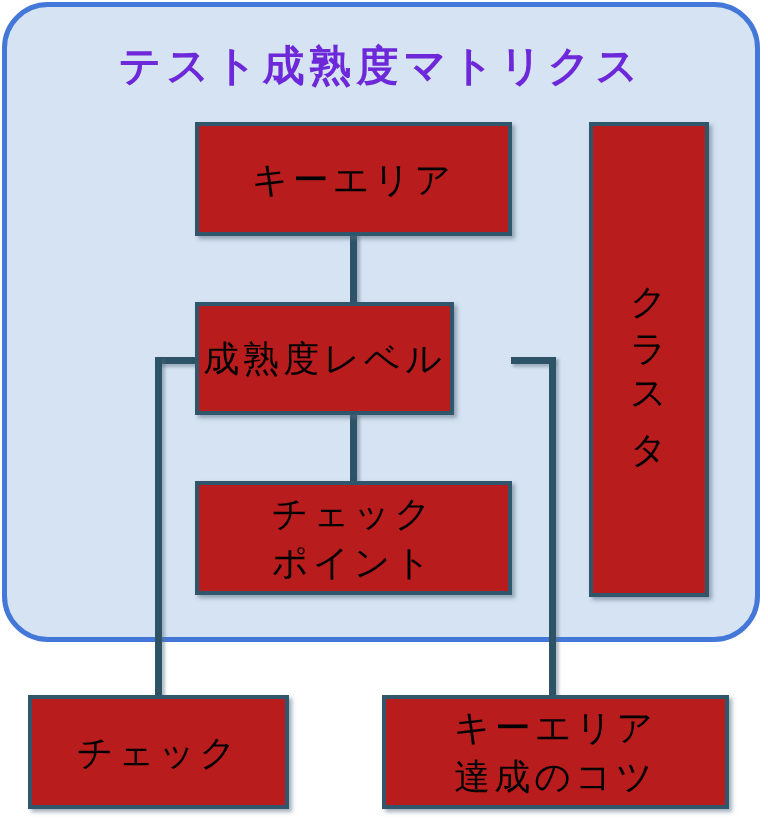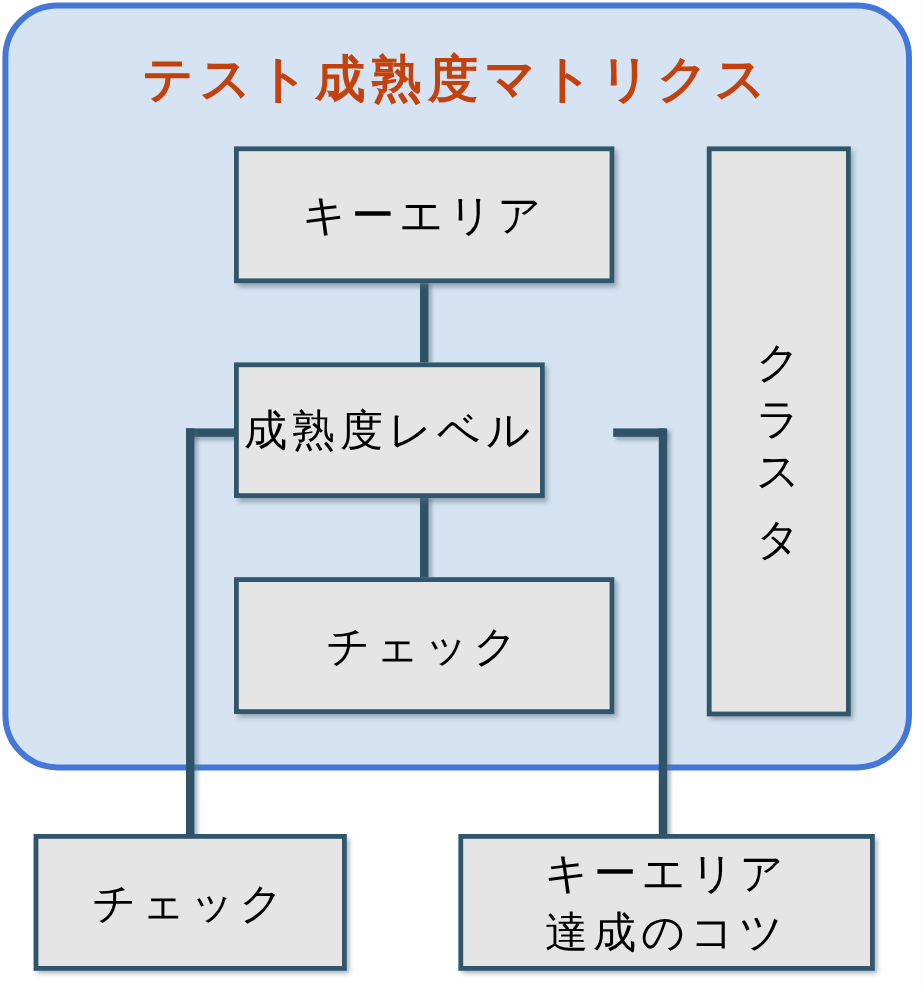--- a/index.html
+++ b/index.html
@@ -29,37 +29,37 @@
   .diagram-title {
     position: absolute;
     left: 2px;
     top: 40px;
     width: 758px;
     text-align: center;
     font-size: 42px;
     line-height: 52px;
     font-weight: bold;
     letter-spacing: 5px;
-    color: #c2410c;
+    color: #6d28d9;
     white-space: nowrap;
   }
   .connector {
     position: absolute;
     background: #2e5266;
   }
   .connector.v {
     box-shadow: 3px 2px 3px rgba(90,110,130,0.45);
   }
   .connector.h {
     box-shadow: 2px 3px 3px rgba(90,110,130,0.45);
   }
   .node {
     position: absolute;
     box-sizing: border-box;
-    background: #e5e5e5;
+    background: #b91c1c;
     border: 4px solid #30566c;
     box-shadow: 3px 3px 4px rgba(90,110,130,0.55);
     display: flex;
     flex-direction: column;
     align-items: center;
     justify-content: center;
     font-size: 36px;
     line-height: 49px;
     letter-spacing: 4px;
     color: #000000;
@@ -104,20 +104,21 @@
   <div class="node" id="node-key-area">
     <span>キーエリア</span>
   </div>
 
   <div class="node" id="node-maturity-level">
     <span>成熟度レベル</span>
   </div>
 
   <div class="node" id="node-checkpoint">
     <span>チェック</span>
+    <span>ポイント</span>
   </div>
 
   <div class="node" id="node-cluster">
     <span class="vertical-text">クラスタ</span>
   </div>
 
   <div class="node" id="node-improvement">
     <span>チェック</span>
   </div>
 

